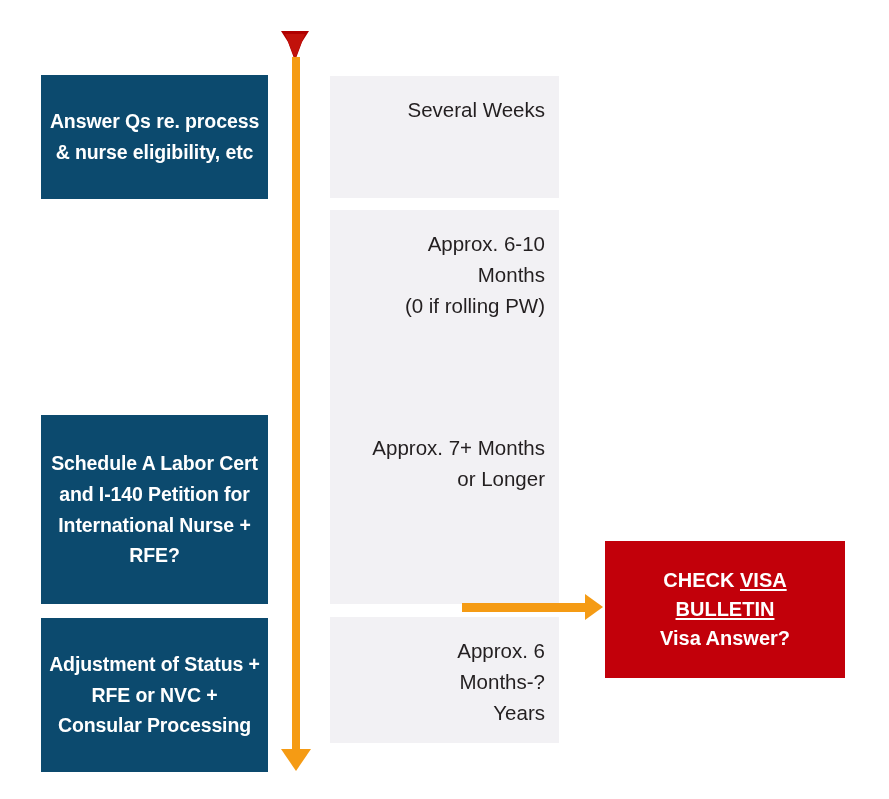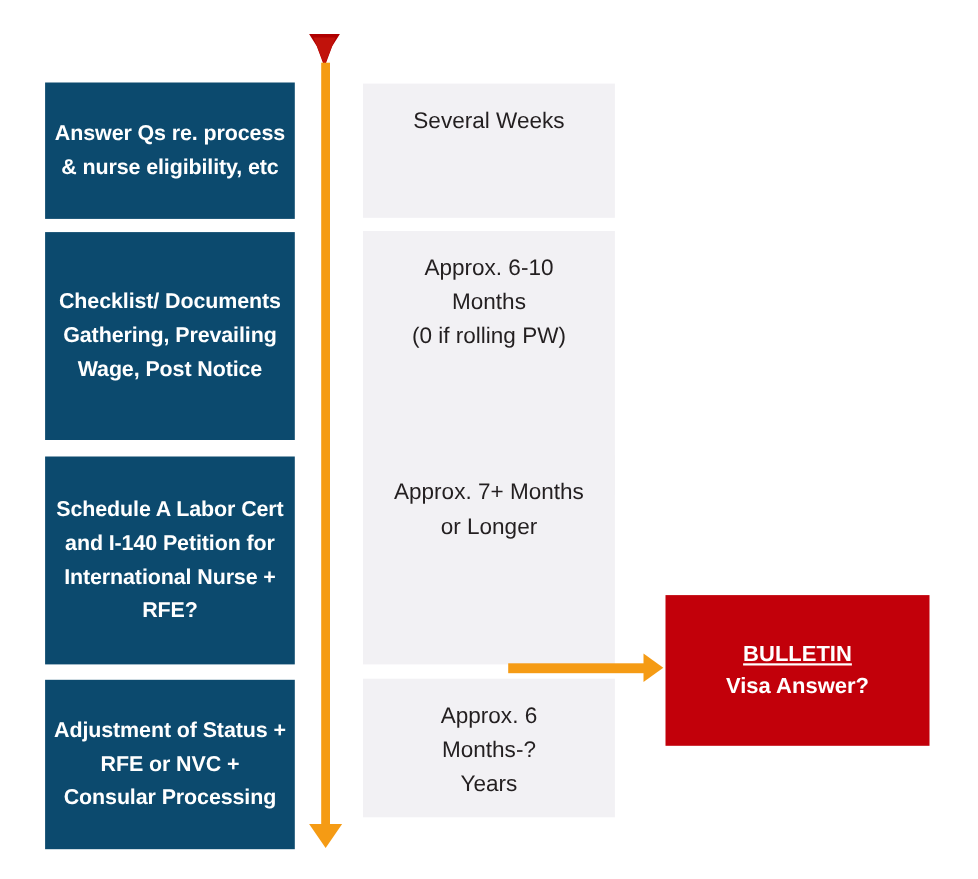--- a/index.html
+++ b/index.html
@@ -32,21 +32,21 @@
   .gray-box{
     position:absolute;
     left:330px;width:229px;
     background:#F2F1F4;
     color:#231F20;
     font-size:20.5px;
     line-height:1.52;
     font-weight:400;
     box-sizing:border-box;
     padding:18px 14px 10px 14px;
-    text-align:center;
+    text-align:right;
   }
   .gray-box .txt{display:block;white-space:pre-line;}
 
   
   #timeline-shaft{
     position:absolute;
     left:292px;top:57px;
     width:8px;height:697px;
     background:#F59B14;
   }
@@ -112,23 +112,20 @@
       <polygon points="4,3 24,3 14,28" fill="#C1120B"></polygon>
     </svg>
   </div>
 
   <div id="timeline-shaft"></div>
   <div id="timeline-arrow-down"></div>
 
   <div class="blue-box" style="top:75px;height:124px;">
     <span class="txt">Answer Qs re. process &amp; nurse eligibility, etc</span>
   </div>
-  <div class="blue-box" style="top:211px;height:189px;">
-    <span class="txt">Checklist/ Documents Gathering, Prevailing Wage, Post Notice</span>
-  </div>
   <div class="blue-box" style="top:415px;height:189px;">
     <span class="txt">Schedule A Labor Cert and I-140 Petition for International Nurse + RFE?</span>
   </div>
   <div class="blue-box" style="top:618px;height:154px;">
     <span class="txt">Adjustment of Status + RFE or NVC + Consular Processing</span>
   </div>
 
   <div class="gray-box" style="top:76px;height:122px;">
     <span class="txt">Several Weeks</span>
   </div>
@@ -144,17 +141,18 @@
   <div class="gray-box" style="top:617px;height:126px;">
     <span class="txt">Approx. 6
 Months-?
 Years</span>
   </div>
 
   <div id="connector-shaft"></div>
   <div id="connector-head"></div>
 
   <div id="visa-box">
+    <span class="line"><span>CHECK </span><span class="u">VISA</span></span>
     <span class="line u">BULLETIN</span>
     <span class="line">Visa Answer?</span>
   </div>
 
 </div>
 
 </body></html>

